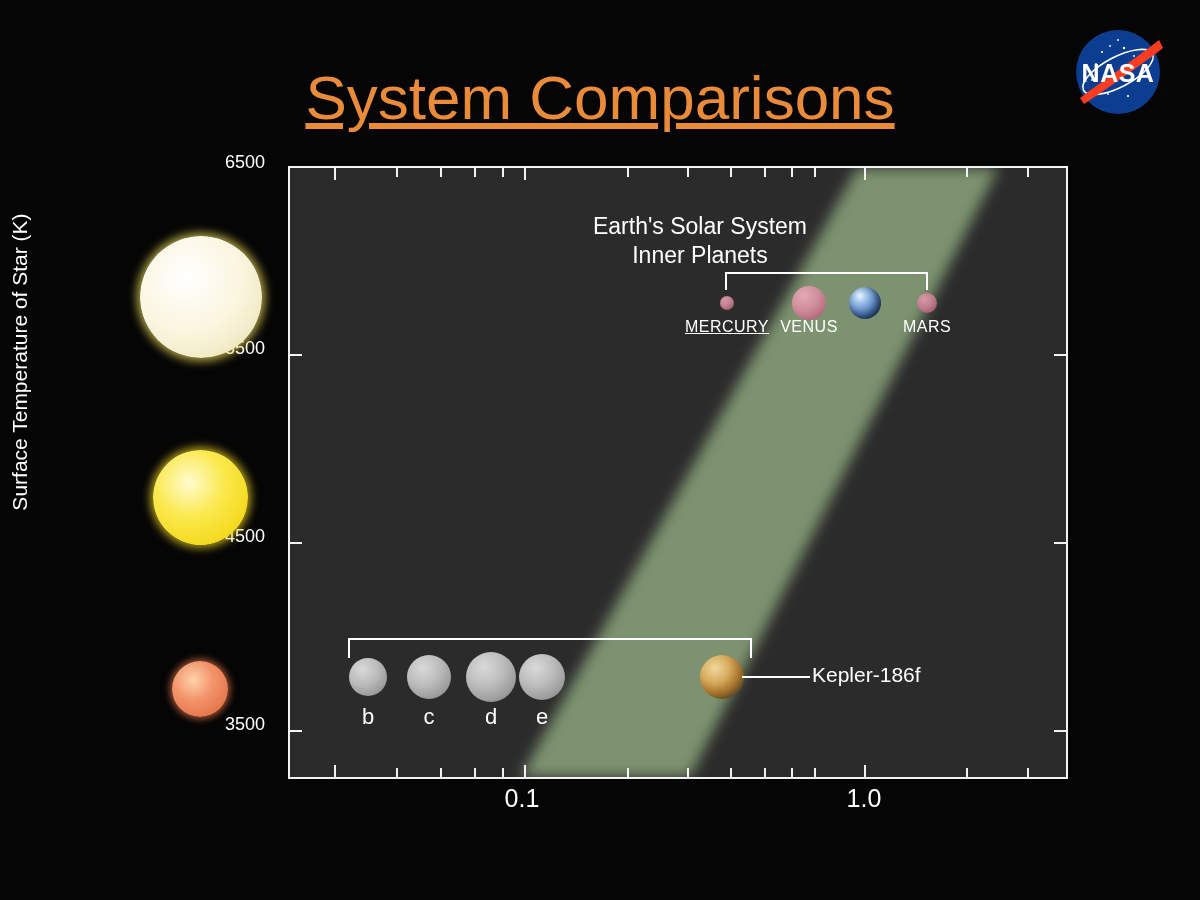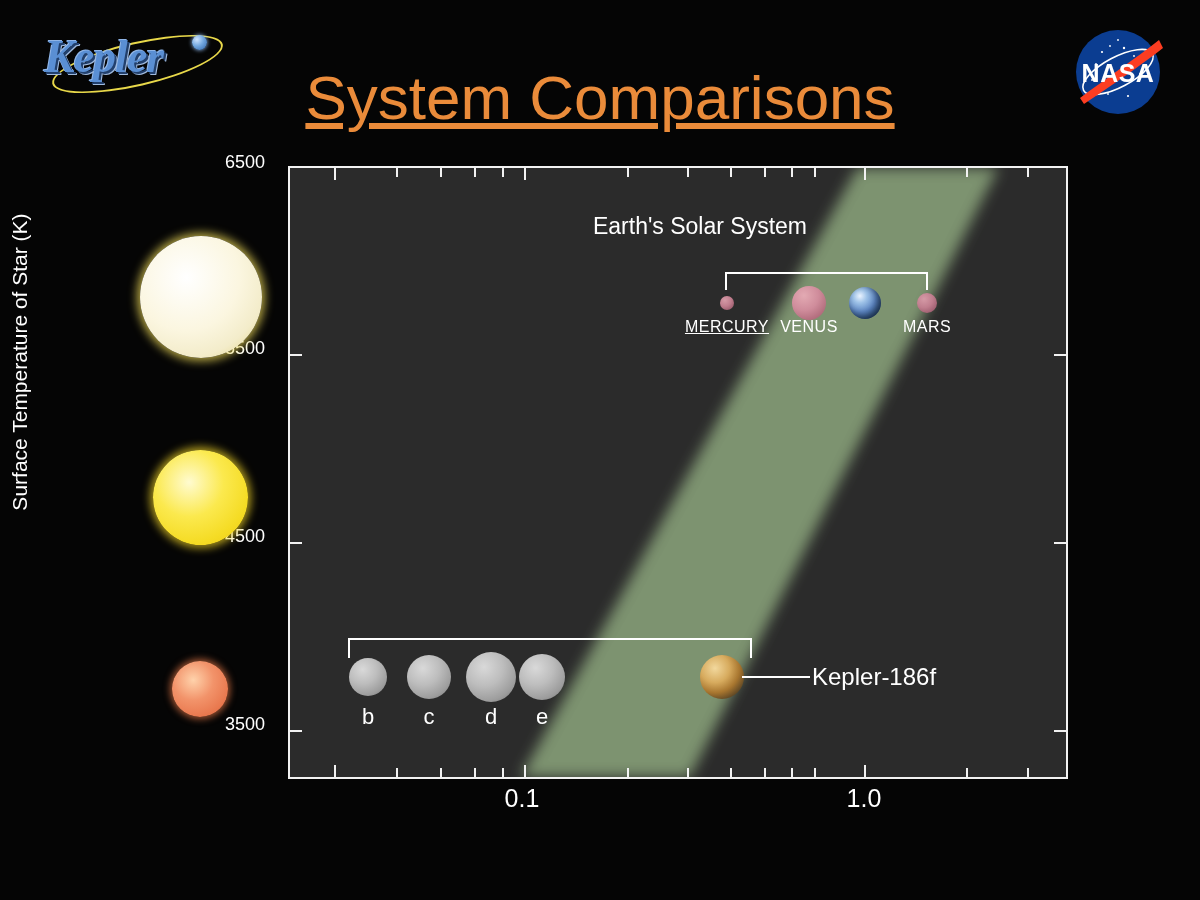--- a/index.html
+++ b/index.html
@@ -226,35 +226,30 @@
     color: #ffffff;
     white-space: nowrap;
   }
   .leader {
     position: absolute;
     background: #ffffff;
     height: 2px;
   }
   #label-186f {
     position: absolute;
-    font-size: 24px;
+    font-size: 21px;
     color: #ffffff;
     white-space: nowrap;
   }
 </style>
 </head>
 <body>
 
 <div id="stage">
 
-  <div id="kepler-logo">
-    <div class="kep-orbit"></div>
-    <div class="kep-text">Kepler</div>
-    <div class="kep-planet"></div>
-  </div>
 
   <div id="nasa-logo">
     <svg width="108" height="108" viewBox="0 0 108 108" aria-hidden="true">
       <circle cx="54" cy="54" r="42" fill="#0b3d91"></circle>
       <g fill="#ffffff">
         <circle cx="38" cy="34" r="1.1"></circle>
           <circle cx="46" cy="28" r="0.9"></circle>
         <circle cx="60" cy="30" r="1.2"></circle>
           <circle cx="70" cy="38" r="0.9"></circle>
         <circle cx="32" cy="46" r="0.9"></circle>
@@ -336,20 +331,21 @@
 
     <div class="tick" style="left:0; top:186px; width:12px; height:2px;"></div>
     <div class="tick" style="left:0; top:374px; width:12px; height:2px;"></div>
     <div class="tick" style="left:0; top:562px; width:12px; height:2px;"></div>
 
     <div class="tick" style="right:0; top:186px; width:12px; height:2px;"></div>
     <div class="tick" style="right:0; top:374px; width:12px; height:2px;"></div>
     <div class="tick" style="right:0; top:562px; width:12px; height:2px;"></div>
 
     <div class="group-title" style="left:245px; top:45px; width:330px; font-size:23px;">Earth's Solar System</div>
+    <div class="group-title" style="left:245px; top:74px; width:330px; font-size:23px;">Inner Planets</div>
 
     <div class="bracket" style="left:435px; top:104px; width:203px; height:18px;"></div>
 
     <div class="planet rocky" id="p-mercury" style="left:430px; top:128px; width:14px; height:14px;"></div>
     <div class="planet" id="p-venus" style="left:502px; top:118px; width:34px; height:34px;"></div>
     <div class="planet" id="p-earth" style="left:559px; top:119px; width:32px; height:32px;"></div>
     <div class="planet rocky" id="p-mars" style="left:627px; top:125px; width:20px; height:20px;"></div>
 
     <div class="planet-label sslabel" style="left:382px; top:150px; width:110px;text-decoration:underline;">MERCURY</div>
     <div class="planet-label sslabel" style="left:464px; top:150px; width:110px;">VENUS</div>

